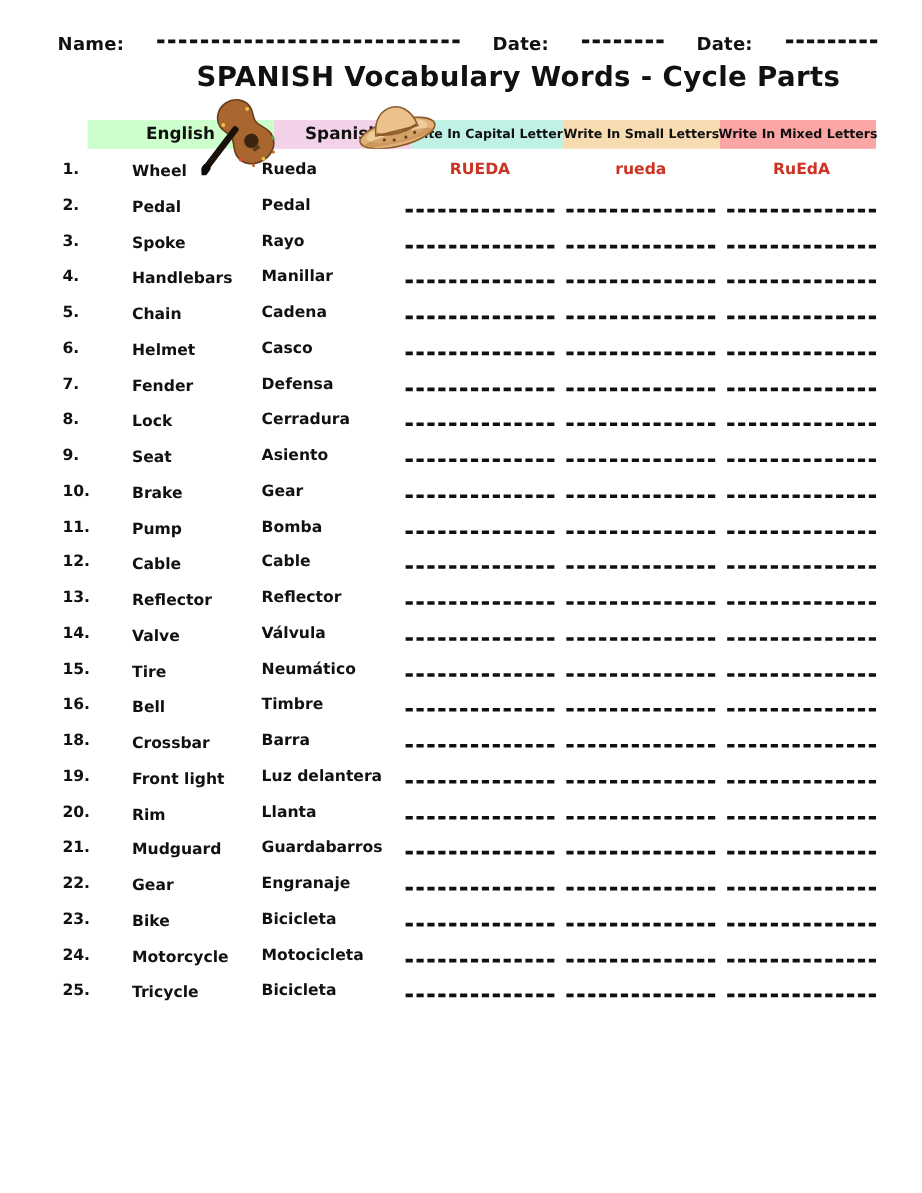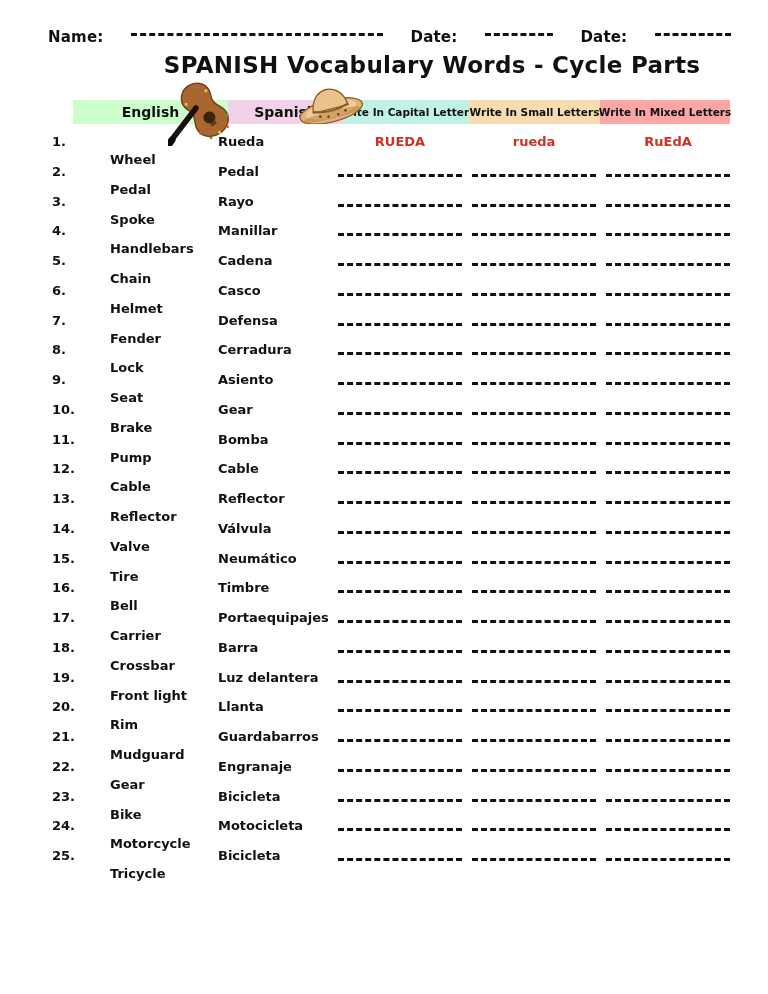--- a/index.html
+++ b/index.html
@@ -107,21 +107,21 @@
     font-size: 13px;
     font-weight: bold;
     top: 2px;
   }
   .c-eng {
     position: absolute;
     left: 110px;
     width: 108px;
     font-size: 13px;
     font-weight: bold;
-    top: 20px;
+    top: 4px;
     white-space: nowrap;
   }
   .c-spa {
     position: absolute;
     left: 218px;
     width: 125px;
     font-size: 13px;
     font-weight: bold;
     top: 2px;
     white-space: nowrap;
@@ -336,28 +336,20 @@
     </div>
     <div class="row">
       <div class="c-num">16.</div>
       <div class="c-eng">Bell</div>
       <div class="c-spa">Timbre</div>
       <div class="blank b1"></div>
       <div class="blank b2"></div>
       <div class="blank b3"></div>
     </div>
     <div class="row">
-      <div class="c-num">17.</div>
-      <div class="c-eng">Carrier</div>
-      <div class="c-spa">Portaequipajes</div>
-      <div class="blank b1"></div>
-      <div class="blank b2"></div>
-      <div class="blank b3"></div>
-    </div>
-    <div class="row">
       <div class="c-num">18.</div>
       <div class="c-eng">Crossbar</div>
       <div class="c-spa">Barra</div>
       <div class="blank b1"></div>
       <div class="blank b2"></div>
       <div class="blank b3"></div>
     </div>
     <div class="row">
       <div class="c-num">19.</div>
       <div class="c-eng">Front light</div>

